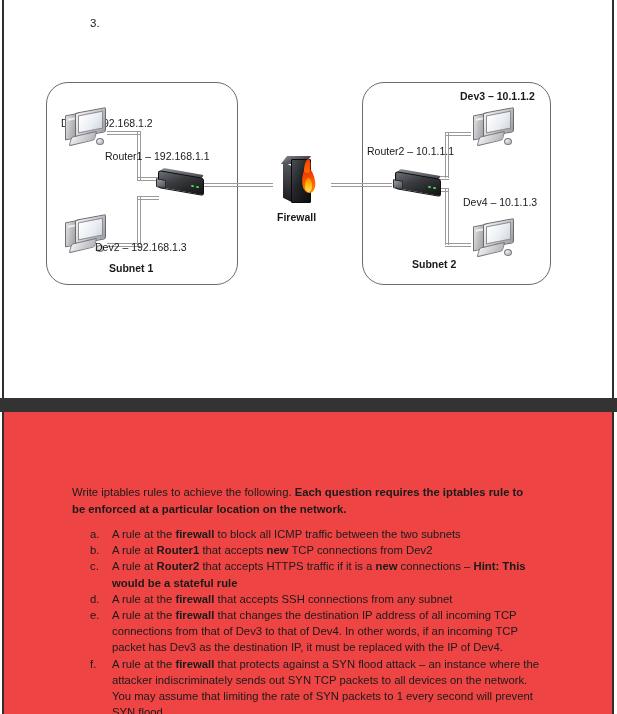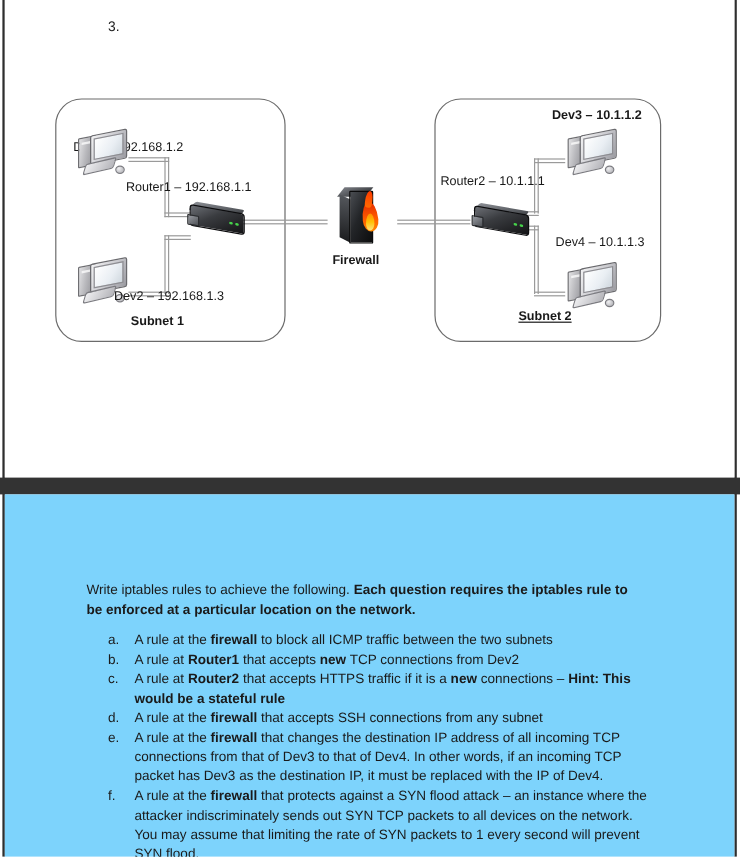--- a/index.html
+++ b/index.html
@@ -202,21 +202,21 @@
   .fw .flame-i {
     position: absolute; left: 25px; top: 20px; width: 7px; height: 14px;
     background: linear-gradient(to top,#ffe27a 0%,#ffc107 50%,#ff8f00 100%);
     border-radius: 50% 50% 50% 50% / 60% 60% 40% 40%;
   }
 
   
   .page-bottom {
     position: absolute;
     left: 4px; top: 412px; width: 608px; height: 302px;
-    background: #7dd3fc;
+    background: #ef4444;
   }
   .intro {
     position: absolute;
     left: 68px; top: 72px; width: 466px;
     font-size: 11.3px;
     line-height: 16.5px;
     text-align: left;
   }
   .rules {
     position: absolute;
@@ -331,21 +331,21 @@
 
     <span class="lbl" style="left:459px; top:196px;">Dev4 – 10.1.1.3</span>
     <div class="pc" style="left:466px; top:219px;">
       <div class="tower"></div>
         <div class="mon-case"></div>
         <div class="mon-screen"></div>
       <div class="stand"></div>
         <div class="kbd"></div>
         <div class="mouse"></div>
     </div>
-    <span class="lbl-bold" style="left:428px; top:258px;text-decoration:underline;">Subnet 2</span>
+    <span class="lbl-bold" style="left:408px; top:258px;">Subnet 2</span>
 
   </div>
 </div>
 
 <div class="page-gap"></div>
 
 <div class="page-bottom">
   <div class="intro">
     <span>Write iptables rules to achieve the following. </span><b class="b">Each question requires the iptables rule to be enforced at a particular location on the network.</b>
   </div>

